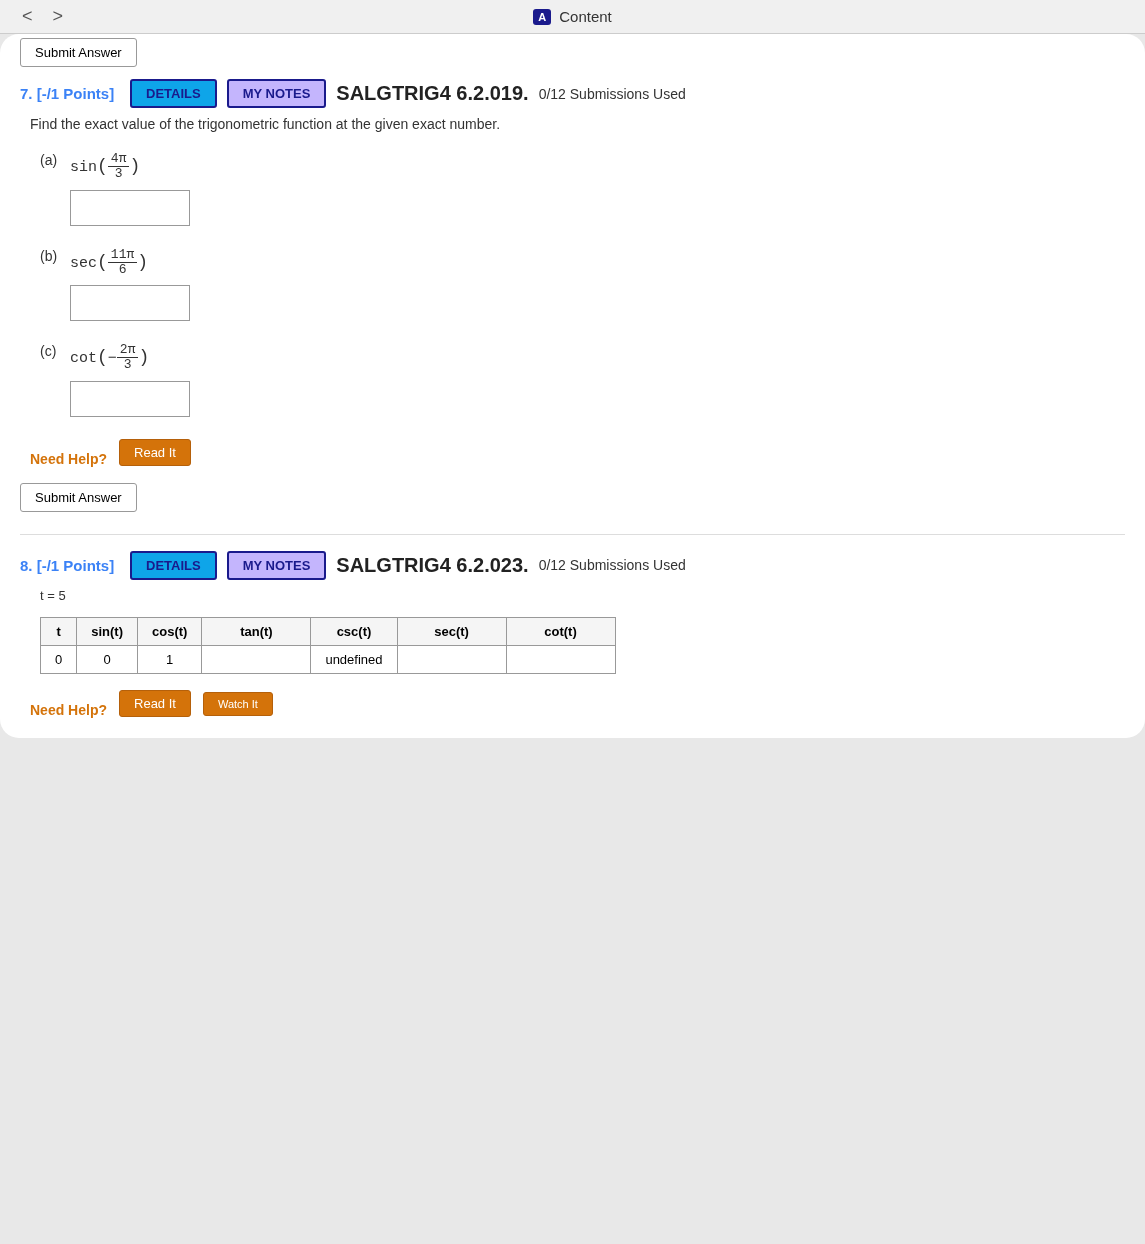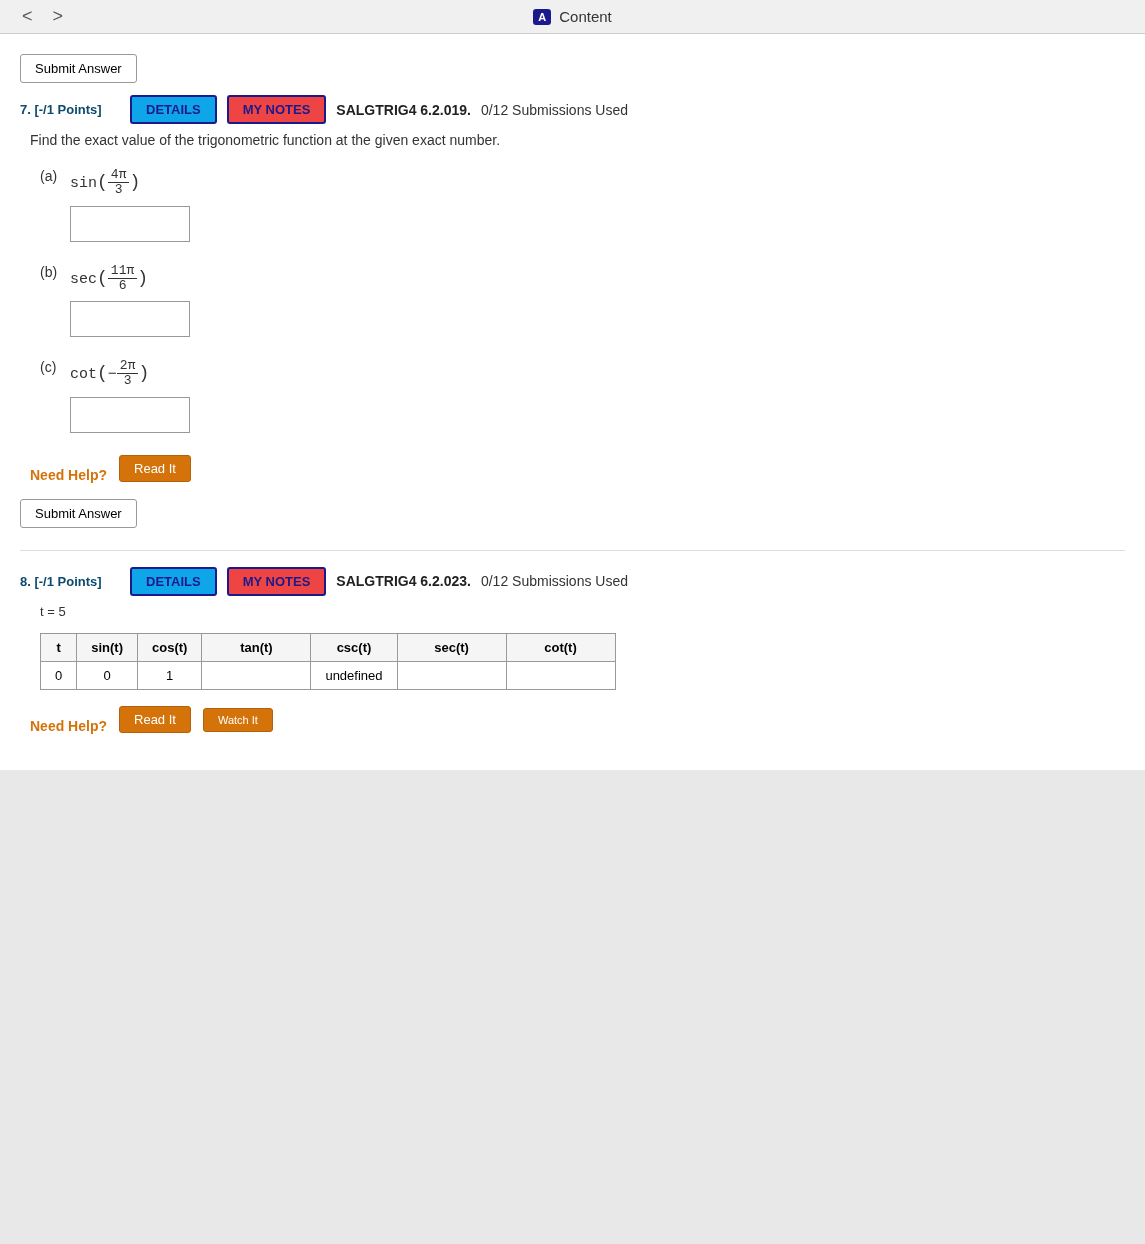--- a/index.html
+++ b/index.html
@@ -47,21 +47,22 @@
       font-size: 11px;
       font-weight: bold;
       padding: 2px 5px;
       border-radius: 3px;
     }
 
     
     .main {
       background: white;
       margin: 0;
-      padding: 20px 20px;
+      padding: 4px 20px;
+      border-radius: 19px;
     }
 
     
     .submit-btn {
       background: white;
       border: 1px solid #999;
       padding: 6px 14px;
       font-size: 13px;
       cursor: pointer;
       border-radius: 3px;
@@ -71,47 +72,47 @@
 
     
     .question-header {
       display: flex;
       align-items: center;
       gap: 10px;
       margin-bottom: 8px;
       flex-wrap: wrap;
     }
     .question-number {
-      font-size: 13px;
-      font-weight: bold;
-      color: #0c4a6e;
+      font-size: 15px;
+      font-weight: bold;
+      color: #3b82f6;
       min-width: 100px;
     }
     .details-btn {
       background: #0ea5e9;
       border: 2px solid #1a1a8c;
       color: #1a1a8c;
       font-weight: bold;
       font-size: 13px;
       padding: 5px 14px;
       cursor: pointer;
       border-radius: 3px;
     }
     .my-notes-btn {
-      background: #ef4444;
+      background: #c4b5fd;
       border: 2px solid #1a1a8c;
       color: #1a1a8c;
       font-weight: bold;
       font-size: 13px;
       padding: 5px 14px;
       cursor: pointer;
       border-radius: 3px;
     }
     .question-meta {
-      font-size: 14px;
+      font-size: 20px;
       font-weight: bold;
       color: #222;
     }
     .submissions-used {
       font-size: 14px;
       color: #333;
       font-weight: normal;
     }
 
     

